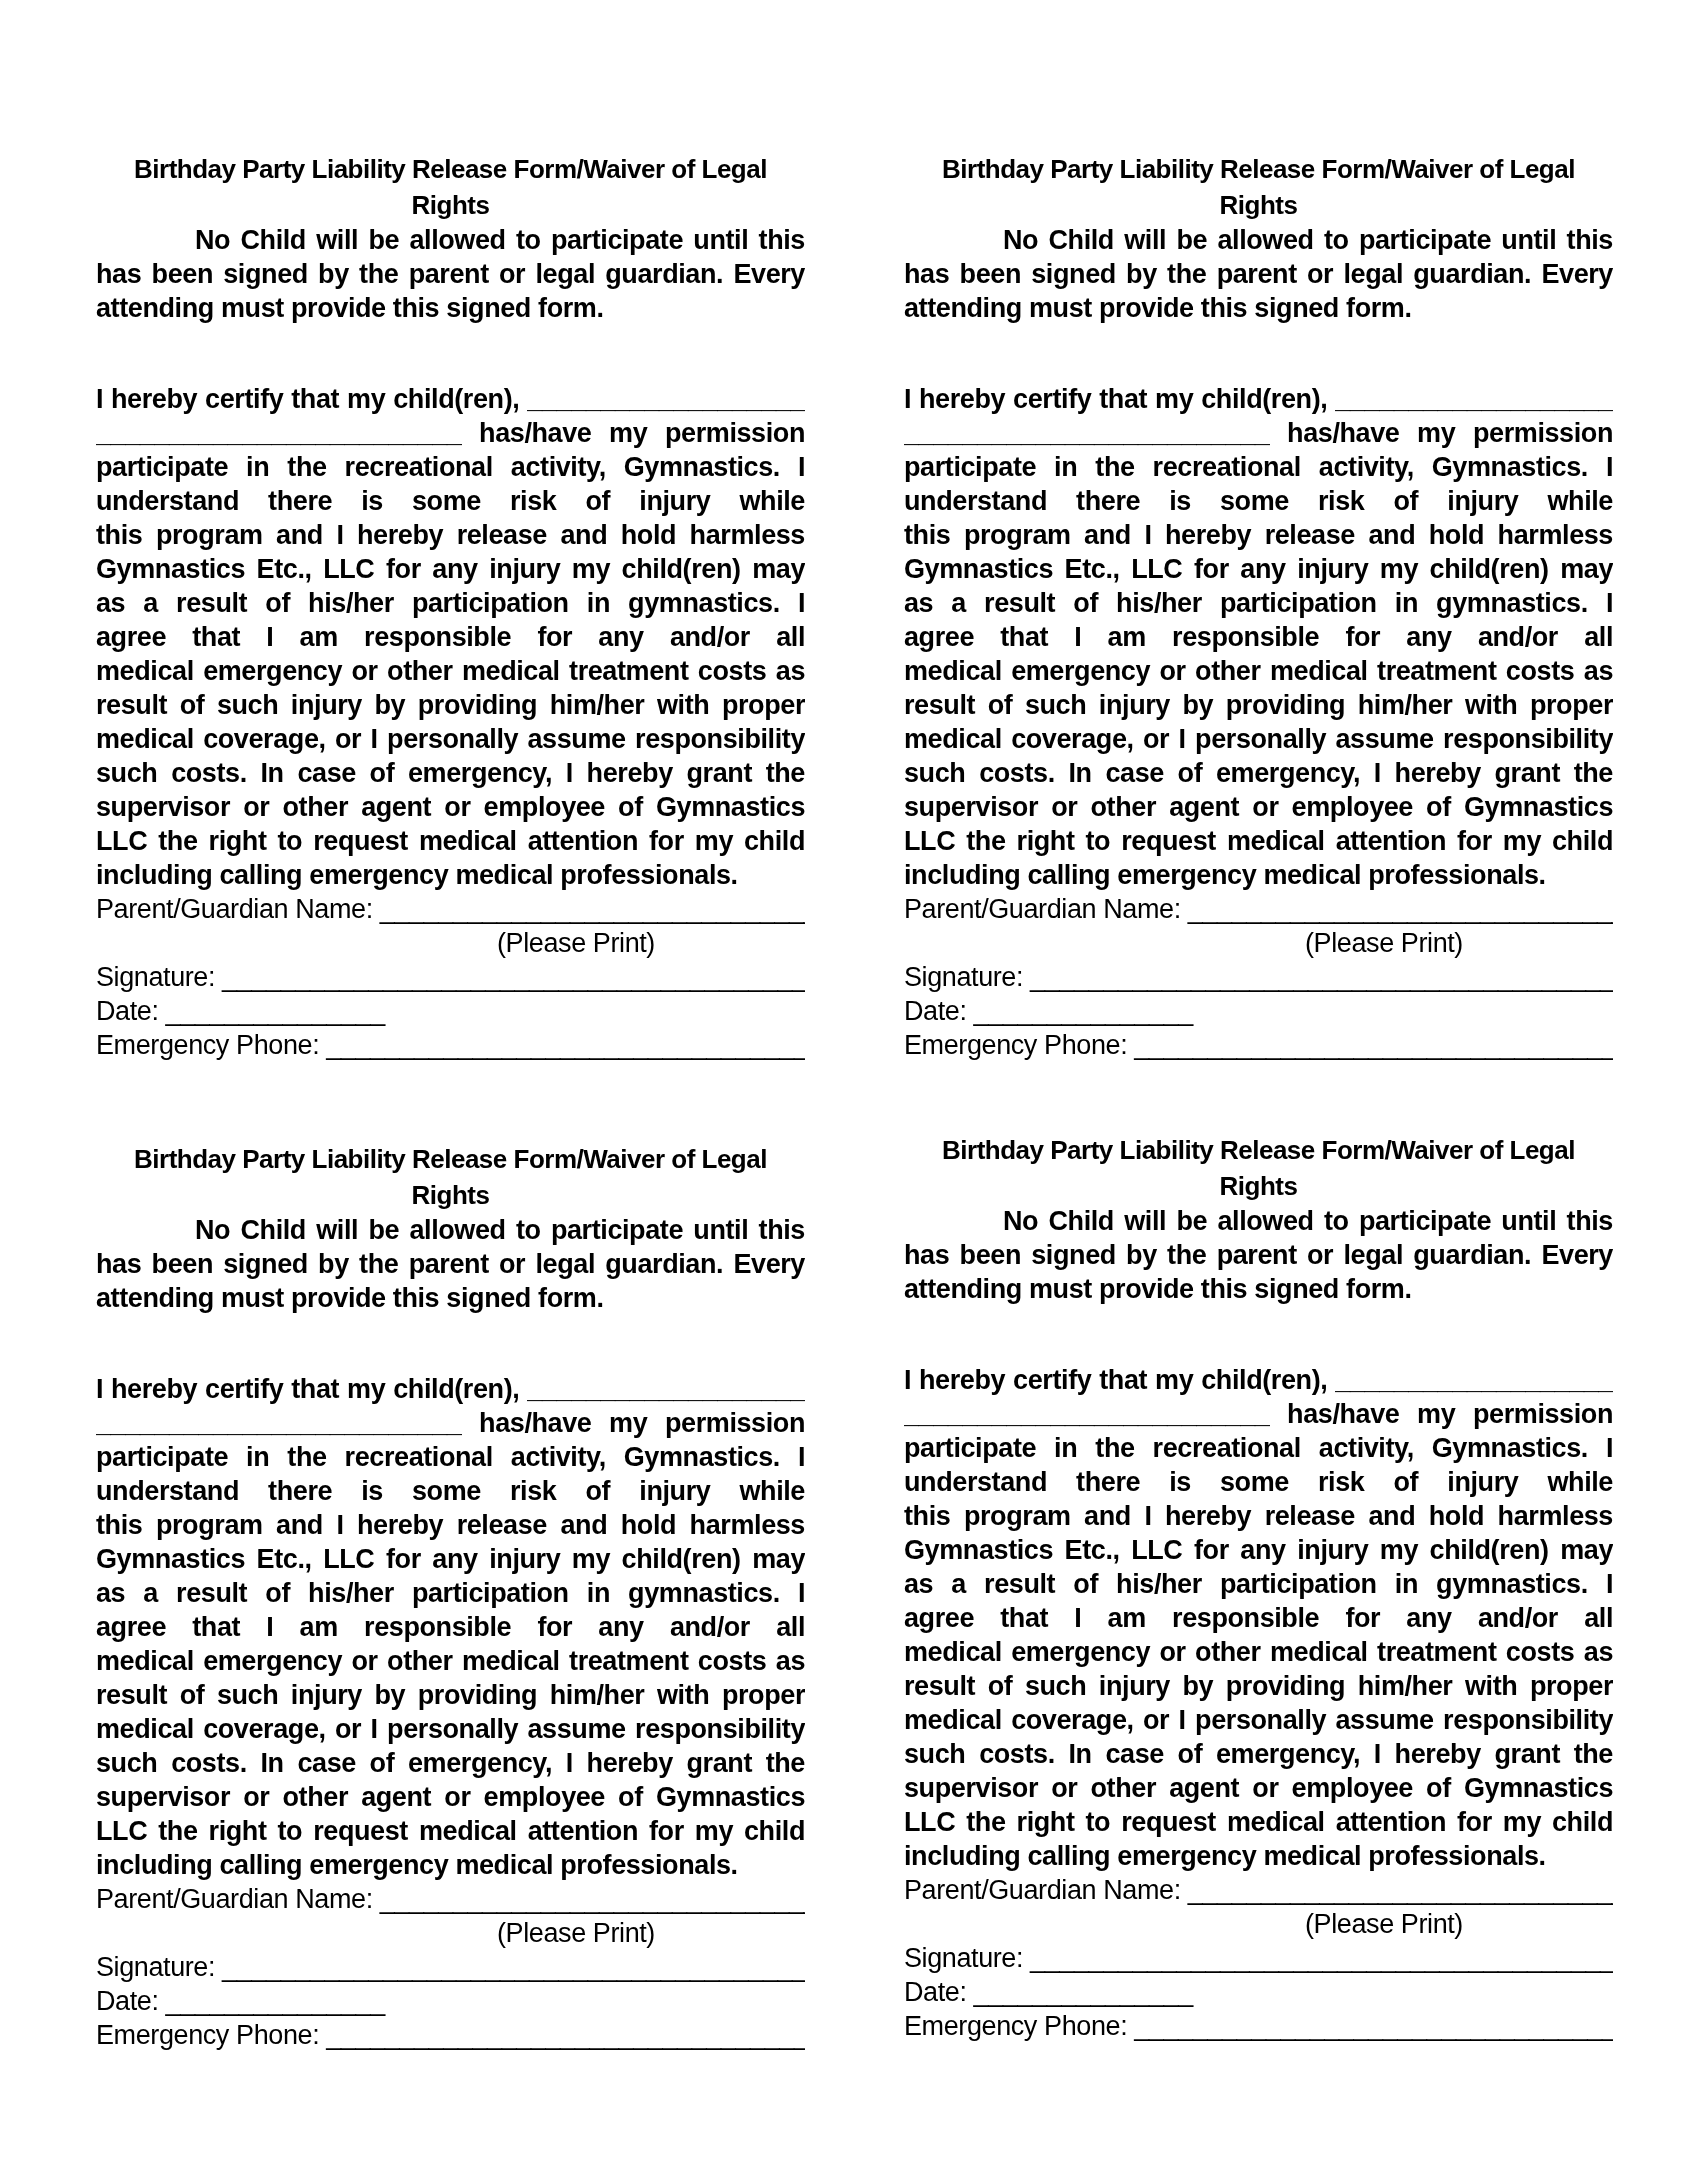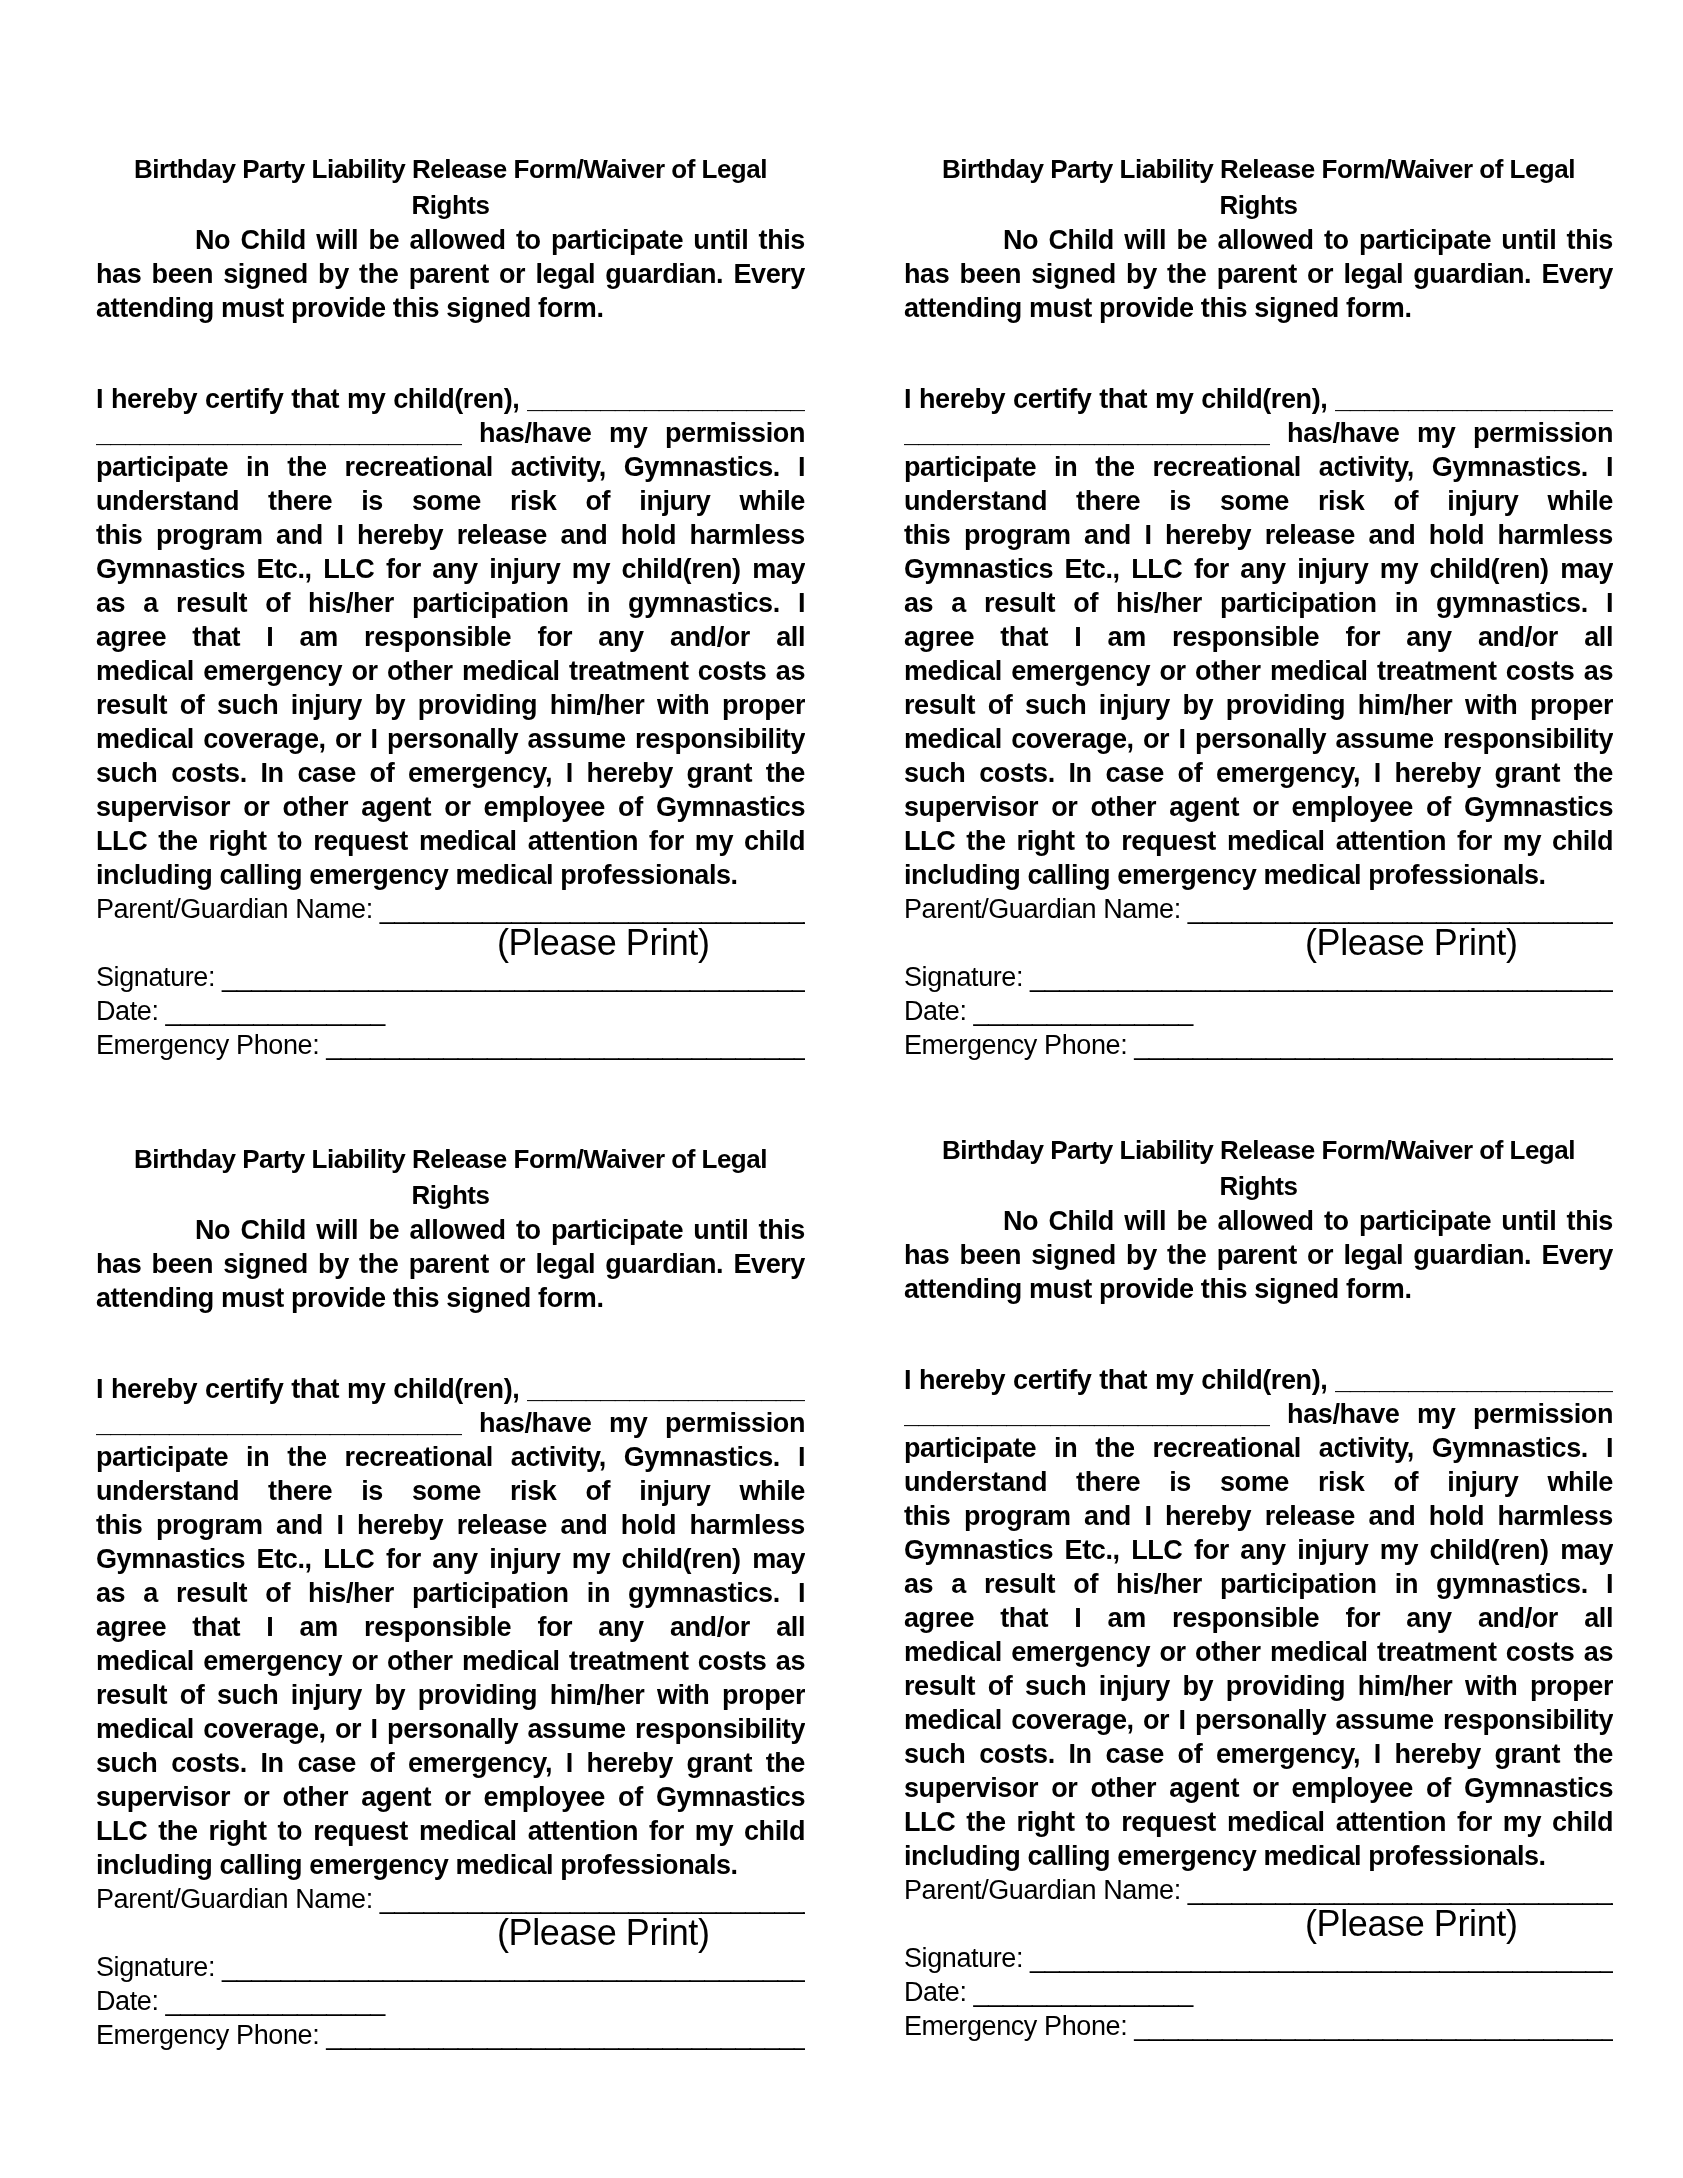--- a/index.html
+++ b/index.html
@@ -48,21 +48,21 @@
   .fill-line {
     font-size: 27px;
     line-height: 34px;
     height: 34px;
     letter-spacing: -0.4px;
     white-space: nowrap;
     overflow: hidden;
   }
   .blank { margin-left: 7px; }
   .pp-line {
-    font-size: 36px;
+    font-size: 27px;
     line-height: 34px;
     height: 34px;
     letter-spacing: -0.4px;
     padding-left: 401px;
   }
 </style>
 </head>
 <body>
 
 <div class="page">

